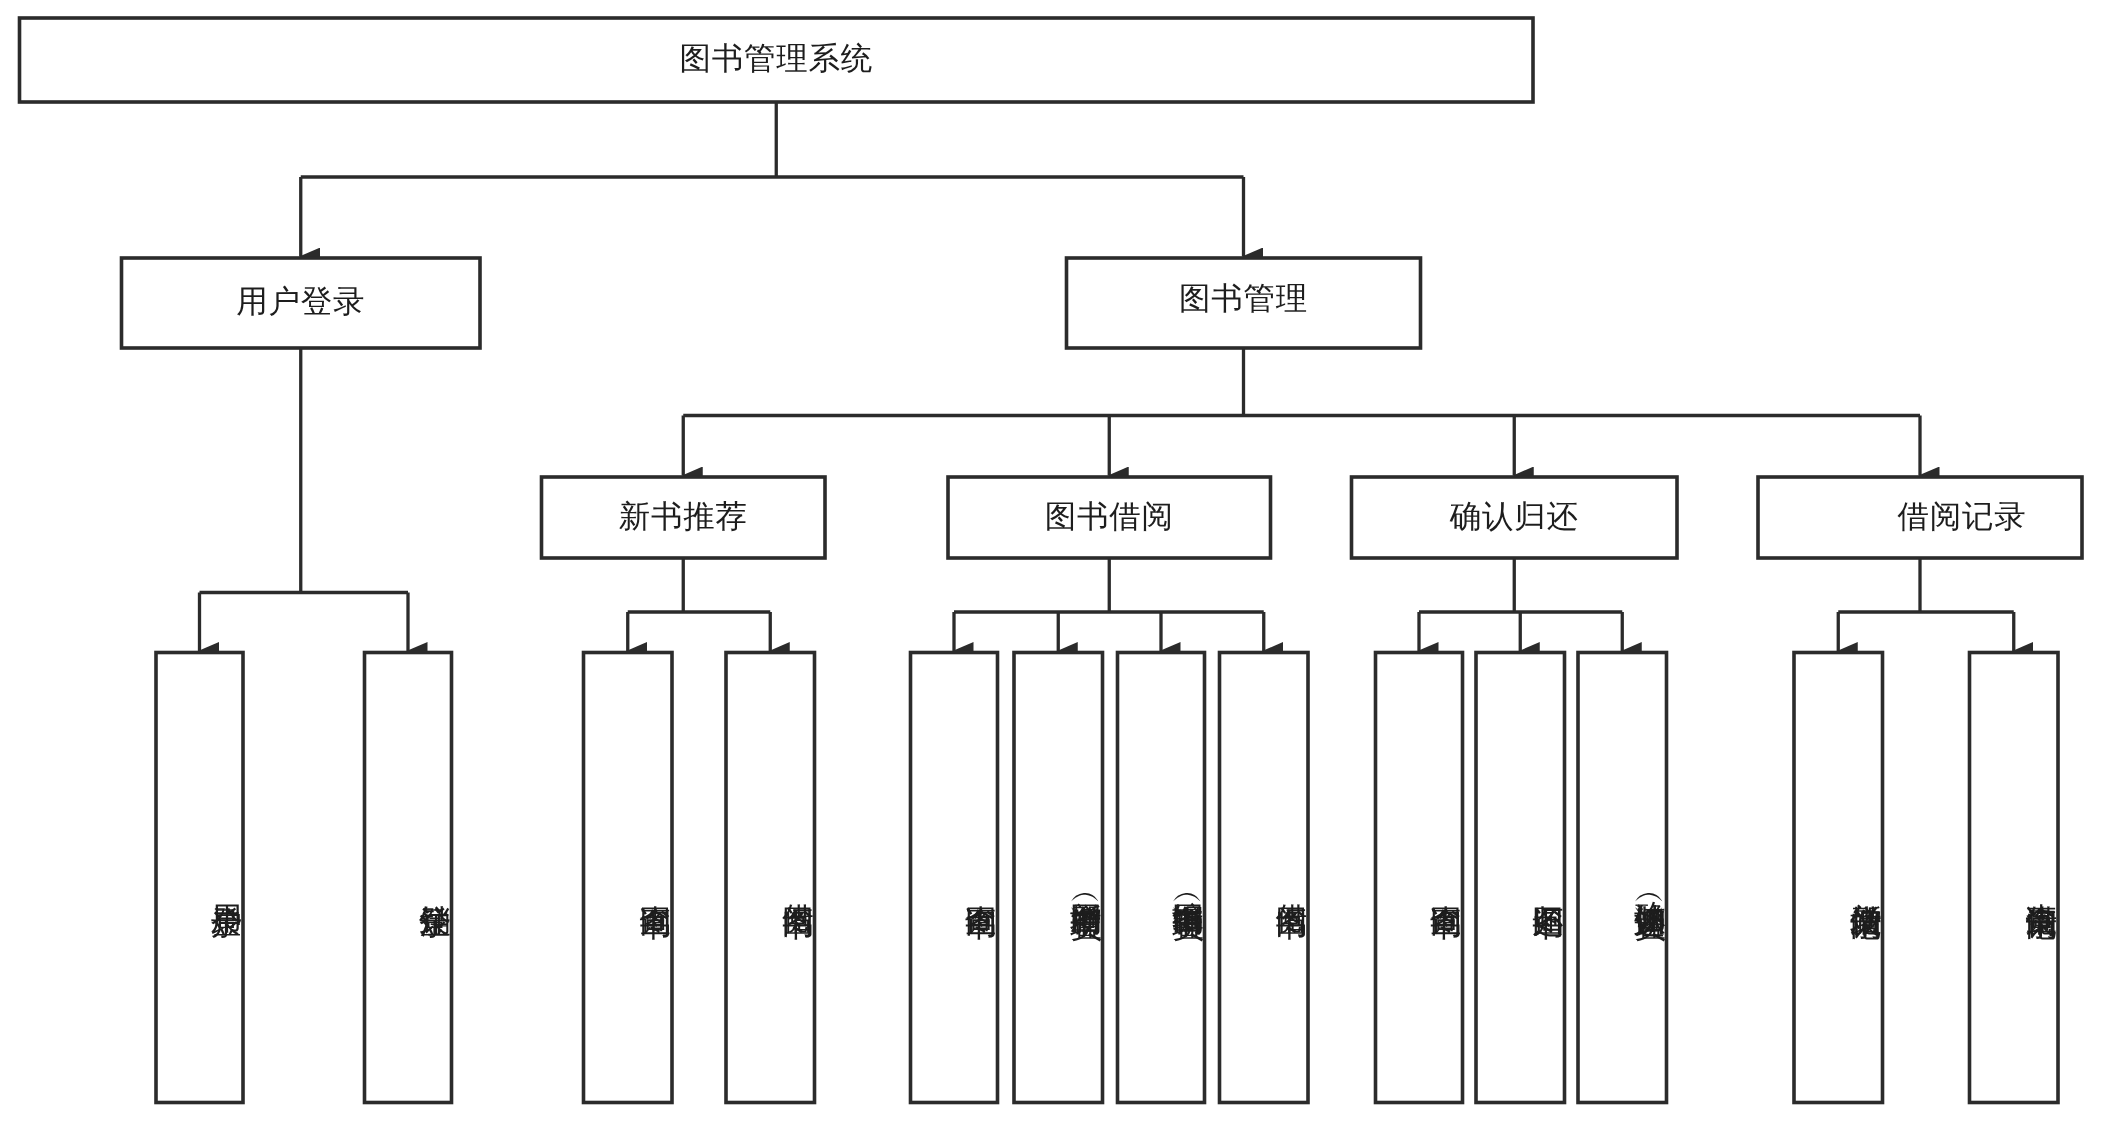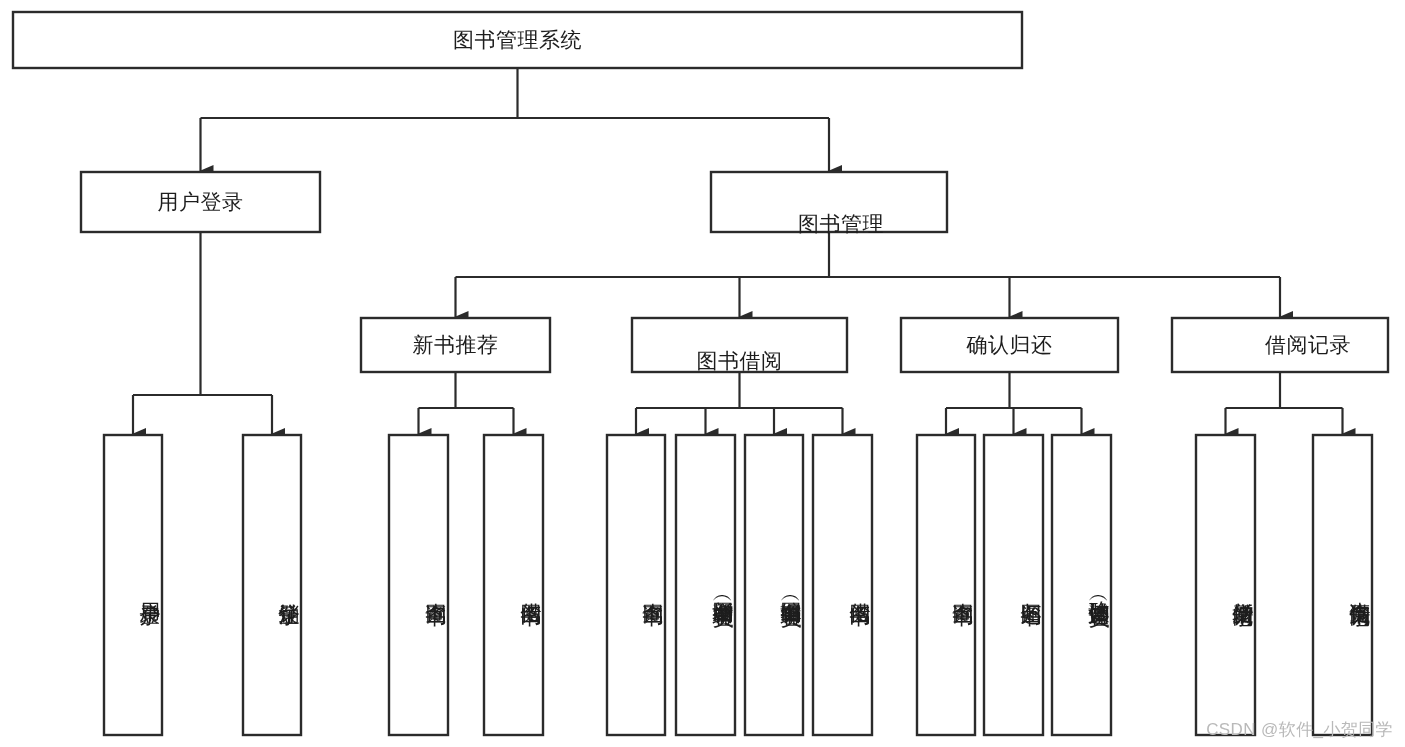--- a/index.html
+++ b/index.html
@@ -143,34 +143,33 @@
         <rect x="984" y="435" width="59" height="300" class="node-box"></rect>
         <rect x="1052" y="435" width="59" height="300" class="node-box"></rect>
         <rect x="1196" y="435" width="59" height="300" class="node-box"></rect>
         <rect x="1313" y="435" width="59" height="300" class="node-box"></rect>
       </g>
   </svg>
 
   <div id="labels">
       <div class="node-label horiz" style="left: 13px; top: 12px; width: 1009px; height: 56px;">图书管理系统</div>
       <div class="node-label horiz" style="left: 81px; top: 172px; width: 239px; height: 60px;">用户登录</div>
-      <div class="node-label horiz" style="left: 711px; top: 188px; width: 236px; height: 72px; padding-left: 12px;">图书管理</div>
+      <div class="node-label horiz" style="left: 711px; top: 164px; width: 236px; height: 72px;">图书管理</div>
       <div class="node-label horiz" style="left: 361px; top: 318px; width: 189px; height: 54px;">新书推荐</div>
-      <div class="node-label horiz" style="left: 632px; top: 334px; width: 215px; height: 54px;">图书借阅</div>
+      <div class="node-label horiz" style="left: 632px; top: 318px; width: 215px; height: 54px;">图书借阅</div>
       <div class="node-label horiz" style="left: 901px; top: 318px; width: 217px; height: 54px;">确认归还</div>
       <div class="node-label horiz" style="left: 1172px; top: 318px; width: 216px; height: 54px; padding-left: 28px;">借阅记录</div>
       <div class="node-label vert" style="left: 104px; top: 435px; width: 58px; height: 300px;">用户登录</div>
       <div class="node-label vert" style="left: 243px; top: 435px; width: 58px; height: 300px;">注销登录</div>
       <div class="node-label vert" style="left: 389px; top: 435px; width: 59px; height: 300px;">查询图书</div>
       <div class="node-label vert" style="left: 484px; top: 435px; width: 59px; height: 300px;">借阅图书</div>
       <div class="node-label vert" style="left: 607px; top: 435px; width: 58px; height: 300px;">查询图书</div>
       <div class="node-label vert" style="left: 676px; top: 435px; width: 59px; height: 300px;">新增图书（管理员）</div>
       <div class="node-label vert" style="left: 745px; top: 435px; width: 58px; height: 300px;">编辑图书（管理员）</div>
       <div class="node-label vert" style="left: 813px; top: 435px; width: 59px; height: 300px;">借阅图书</div>
       <div class="node-label vert" style="left: 917px; top: 435px; width: 58px; height: 300px;">查询图书</div>
       <div class="node-label vert" style="left: 984px; top: 435px; width: 59px; height: 300px;">归还图书</div>
       <div class="node-label vert" style="left: 1052px; top: 435px; width: 59px; height: 300px;">确认归还（管理员）</div>
       <div class="node-label vert" style="left: 1196px; top: 435px; width: 59px; height: 300px;">新增借阅记录</div>
       <div class="node-label vert" style="left: 1313px; top: 435px; width: 59px; height: 300px;">查询借阅记录</div>
     </div>
 
-  <div class="watermark">CSDN @软件_小贺同学</div>
 </div>
 
 </body></html>

